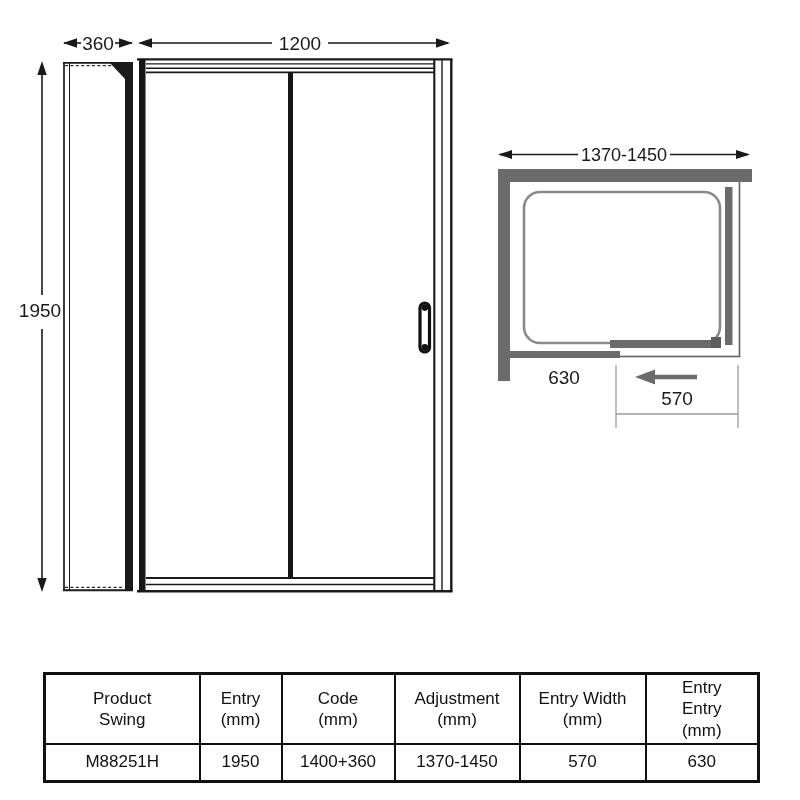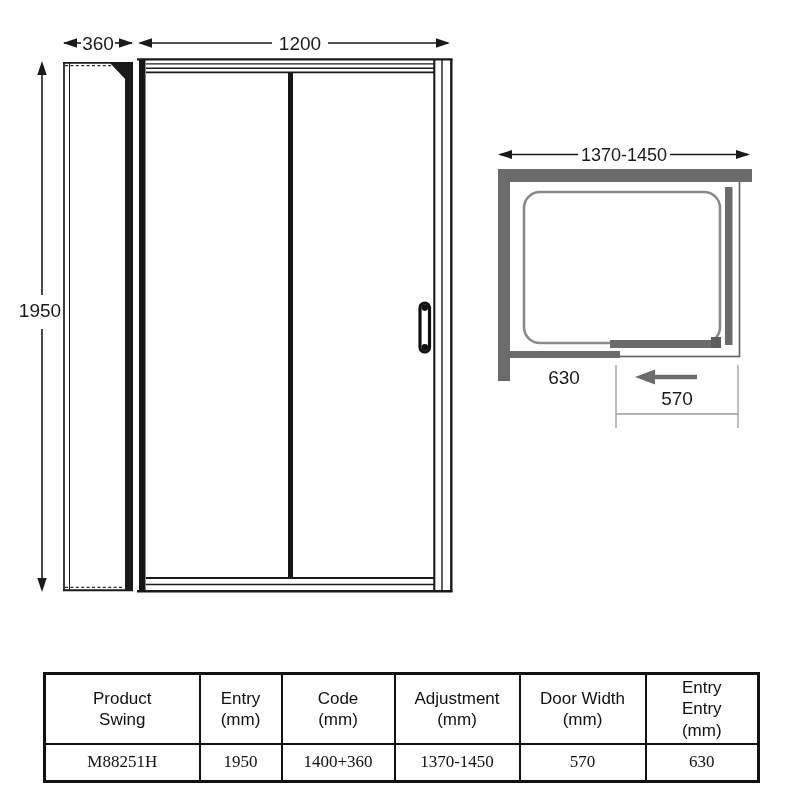--- a/index.html
+++ b/index.html
@@ -21,21 +21,21 @@
     table-layout:fixed;
   }
   table.spec th,table.spec td{
     border:2.5px solid #111;
     text-align:center;vertical-align:middle;
     font-weight:normal;
     font-size:17px;color:#111;
     padding:2px 2px;
   }
   table.spec th{height:62px;}
-  table.spec td{height:31px;font-family:Liberation Serif, serif;}
+  table.spec td{height:31px;}
   .hline{display:block;line-height:1.25;}
 </style>
 </head>
 <body>
 
 <div class="stage">
 
   <svg class="drawing" width="800" height="660" viewBox="0 0 800 660">
 
     <g>
@@ -161,21 +161,21 @@
           <span class="hline">Code</span>
           <span class="hline">(mm)</span>
           <span class="hline"></span>
         </th>
         <th>
           <span class="hline">Adjustment</span>
           <span class="hline">(mm)</span>
           <span class="hline"></span>
         </th>
         <th>
-          <span class="hline">Door Width</span>
+          <span class="hline">Entry Width</span>
           <span class="hline">(mm)</span>
           <span class="hline"></span>
         </th>
         <th>
           <span class="hline">Entry</span>
           <span class="hline">Entry</span>
           <span class="hline">(mm)</span>
         </th>
       </tr>
       <tr>

